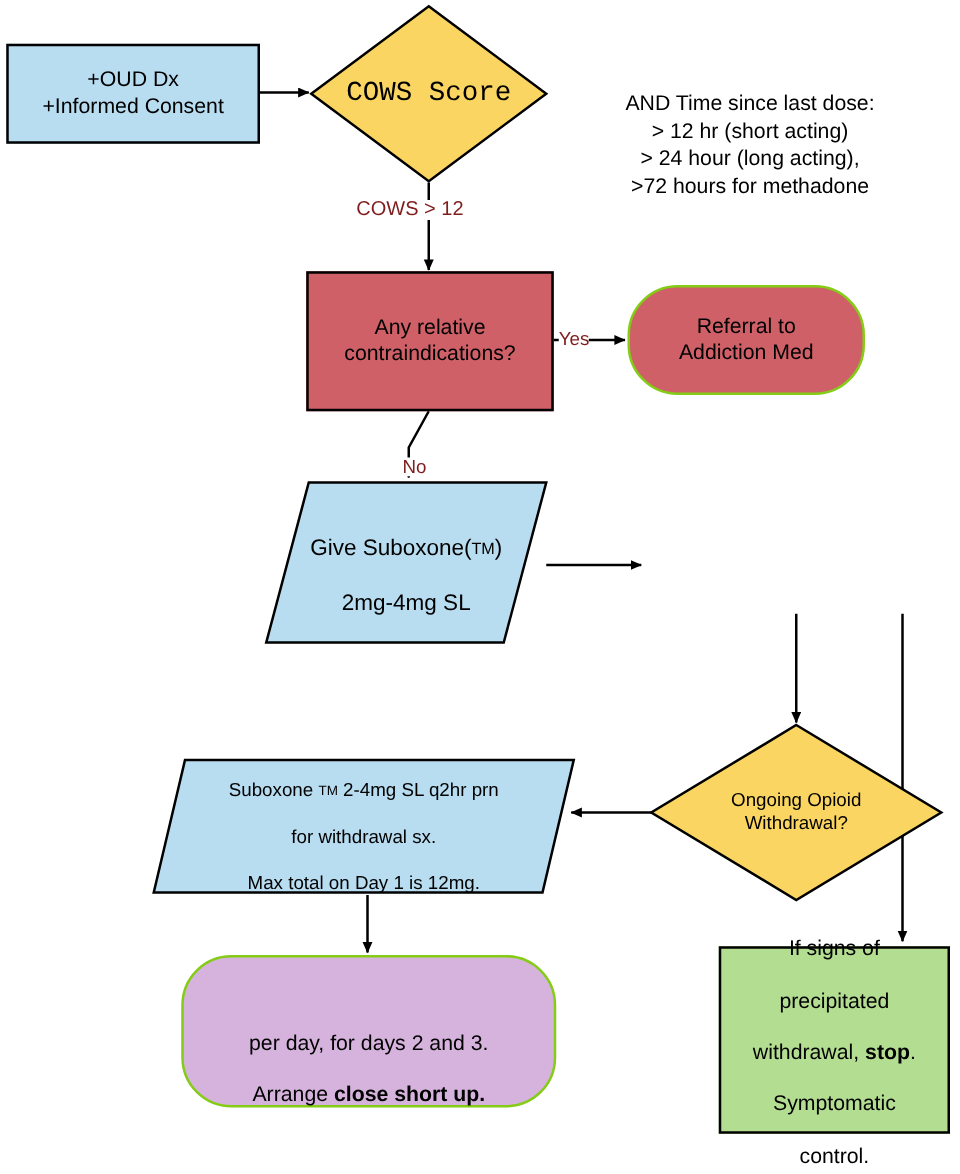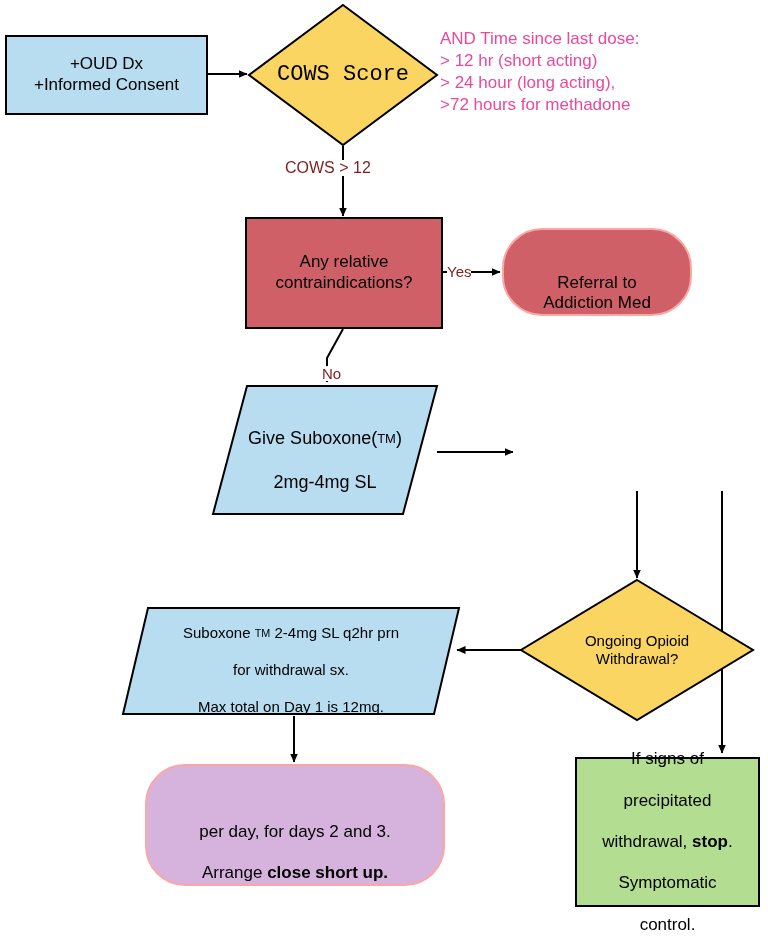--- a/index.html
+++ b/index.html
@@ -42,23 +42,22 @@
     padding: 0 6px;
     box-sizing: border-box;
     white-space: pre-line;
   }
 
   
   .rect {
     border: 2px solid #000;
   }
   .round-lg {
-    border: 2px solid #fca5a5;
+    border: 2px solid #84cc16;
     border-radius: 40px;
-    align-items: flex-end;
   }
 
   
   .para-wrap {
     position: absolute;
   }
   .para-wrap svg {
     position: absolute;
     left: 0;
     top: 0;
@@ -105,24 +104,25 @@
   .edge-label {
     position: absolute;
     font-size: 15px;
     color: #7f1d1d;
     background: #ffffff;
     white-space: nowrap;
     line-height: 1;
   }
   .free-text {
     position: absolute;
-    color: #ec4899;
-    white-space: pre-line;
-    text-align: left;
+    color: #000000;
+    white-space: pre-line;
+    text-align: center;
     line-height: 1.3;
+    margin-top: 44px;
   }
   b { font-weight: bold; }
   .sup-tm {
     font-size: 0.72em;
     vertical-align: 0.08em;
   }
 </style>
 </head>
 <body>
 

